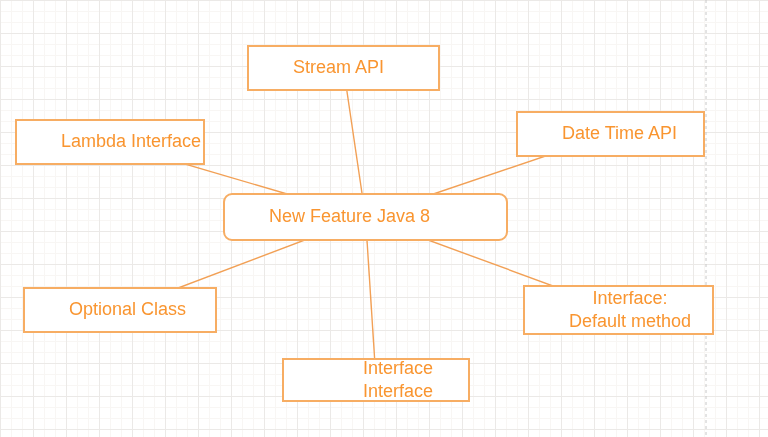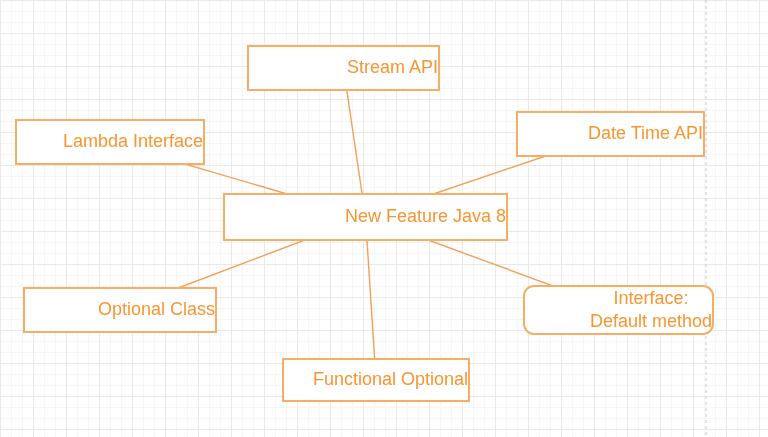--- a/index.html
+++ b/index.html
@@ -34,25 +34,26 @@
   .node {
     position: absolute;
     box-sizing: border-box;
     background: var(--node-fill);
     border: 2px solid var(--node-border);
     color: var(--node-text);
     font-size: 18px;
     line-height: 1.3;
     display: flex;
     align-items: center;
-    justify-content: flex-end;
+    justify-content: flex-start;
     text-align: center;
     white-space: pre-line;
     cursor: default;
     user-select: none;
+    padding-left: 44px;
   }
   .node-label {
     display: block;
     white-space: pre-line;
   }
 </style>
 </head>
 <body>
 
 <div class="canvas">
@@ -60,36 +61,36 @@
   <svg class="edge-layer" id="edge-layer" width="768" height="437" viewBox="0 0 768 437" xmlns="http://www.w3.org/2000/svg">
       <line x1="365.5" y1="217" x2="343.5" y2="68" stroke="#f2a055" stroke-width="1.4"></line>
       <line x1="365.5" y1="217" x2="110" y2="142" stroke="#f2a055" stroke-width="1.4"></line>
       <line x1="365.5" y1="217" x2="610.5" y2="134" stroke="#f2a055" stroke-width="1.4"></line>
       <line x1="365.5" y1="217" x2="120" y2="310" stroke="#f2a055" stroke-width="1.4"></line>
       <line x1="365.5" y1="217" x2="376" y2="380" stroke="#f2a055" stroke-width="1.4"></line>
       <line x1="365.5" y1="217" x2="618.5" y2="310" stroke="#f2a055" stroke-width="1.4"></line>
       <line x1="706" y1="0" x2="706" y2="437" stroke="#c8c8c8" stroke-width="1" stroke-dasharray="3 3"></line>
     </svg>
 
-  <div class="node" style="left: 223px; top: 193px; width: 285px; height: 48px;">
+  <div class="node" style="left: 223px; top: 193px; width: 285px; height: 48px; border-radius: 9px;">
     <span class="node-label">New Feature Java 8</span>
   </div>
   <div class="node" style="left: 247px; top: 45px; width: 193px; height: 46px;">
     <span class="node-label">Stream API</span>
   </div>
   <div class="node" style="left: 15px; top: 119px; width: 190px; height: 46px;">
     <span class="node-label">Lambda Interface</span>
   </div>
   <div class="node" style="left: 23px; top: 287px; width: 194px; height: 46px;">
     <span class="node-label">Optional Class</span>
   </div>
   <div class="node" style="left: 516px; top: 111px; width: 189px; height: 46px;">
     <span class="node-label">Date Time API</span>
   </div>
   <div class="node" style="left: 282px; top: 358px; width: 188px; height: 44px;">
-    <span class="node-label">Functional Optional</span>
+    <span class="node-label">Interface Interface</span>
   </div>
-  <div class="node" style="left: 523px; top: 285px; width: 191px; height: 50px; border-radius: 11px;">
+  <div class="node" style="left: 523px; top: 285px; width: 191px; height: 50px;">
     <span class="node-label">Interface:
 Default method</span>
   </div>
 
 </div>
 
 </body></html>

